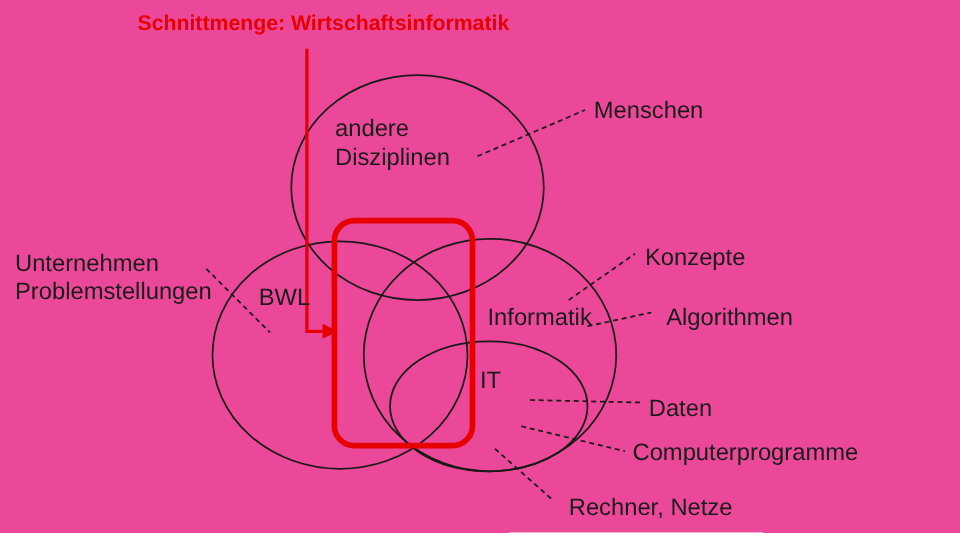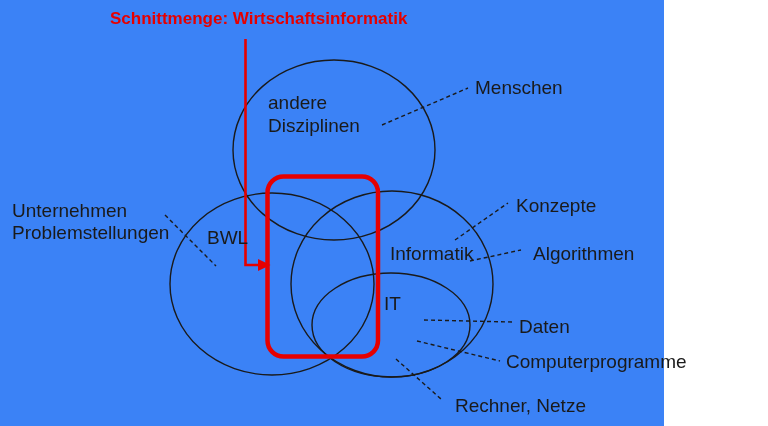--- a/index.html
+++ b/index.html
@@ -6,23 +6,23 @@
     margin: 0;
     padding: 0;
     background: #ffffff;
     width: 768px;
     height: 426px;
     overflow: hidden;
     font-family: "Liberation Sans", sans-serif;
   }
   .stage {
     position: relative;
-    width: 664px;
+    width: 768px;
     height: 426px;
-    background: #3b82f6;
+    background: #ec4899;
   }
   svg { display: block; }
   svg text {
     font-family: "Liberation Sans", sans-serif;
     font-size: 19px;
   }
   svg text.title-text {
     font-size: 17px;
     font-weight: bold;
   }

